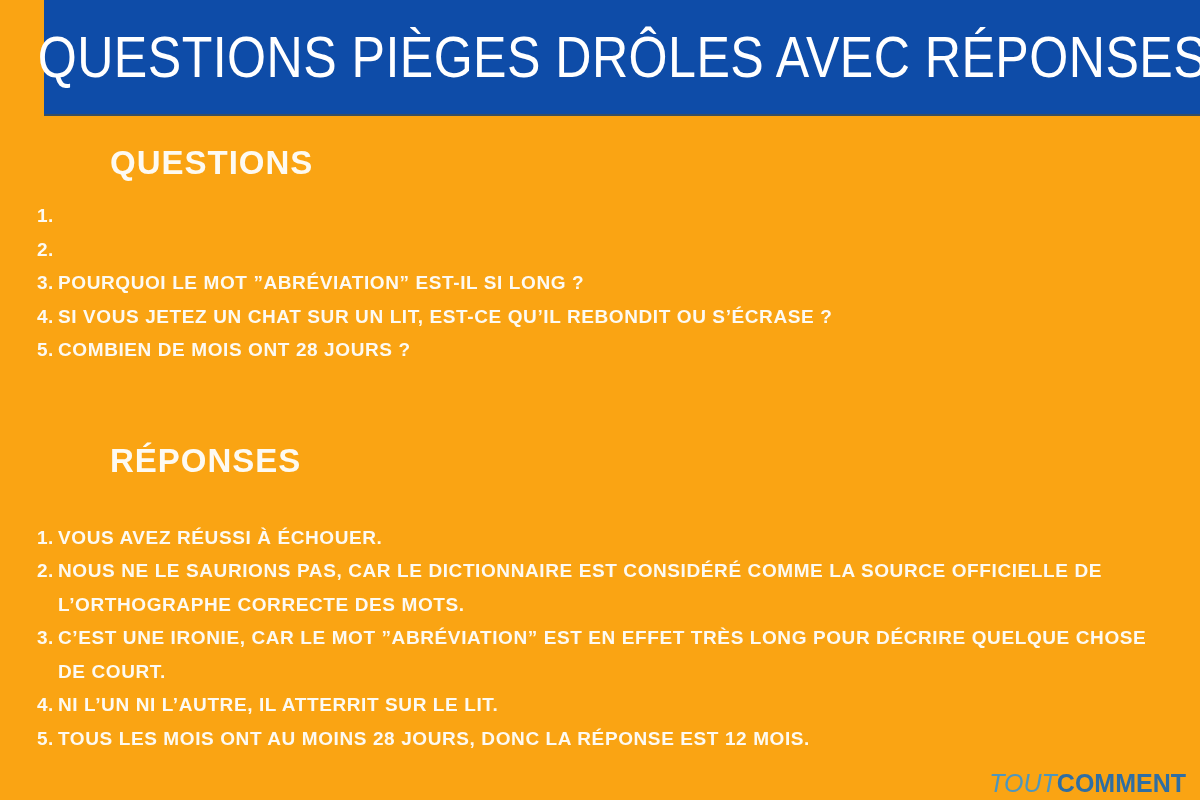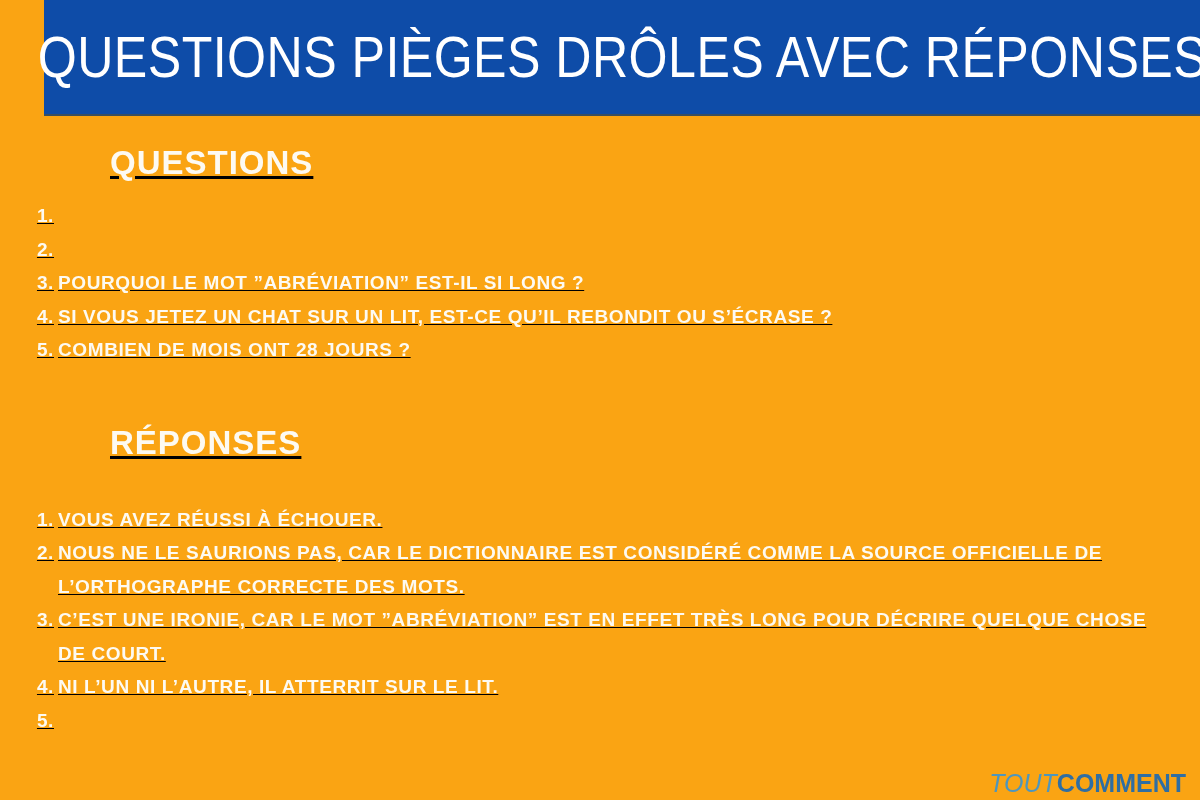--- a/index.html
+++ b/index.html
@@ -33,21 +33,20 @@
     color: #FFFFFF;
     font-size: 57px;
     font-weight: 400;
     letter-spacing: 0.5px;
     white-space: nowrap;
     transform: scaleX(0.88);
     transform-origin: center;
   }
   .content {
     padding: 28px 22px 0 33px;
-    text-decoration: underline;
   }
   .section-heading {
     margin: 0 0 0 77px;
     color: #FDFAF2;
     font-size: 33px;
     line-height: 38px;
     font-weight: 700;
     letter-spacing: 1px;
   }
   .list {
@@ -66,21 +65,21 @@
   }
   .list .num {
     flex: none;
     min-width: 21px;
     text-align: right;
   }
   .list .txt {
     padding-left: 4px;
   }
   .sec-answers {
-    margin-top: 57px;
+    margin-top: 75px;
   }
   .sec-answers .list {
     margin-top: 41px;
   }
   .logo {
     position: absolute;
     right: 14px;
     bottom: 4px;
     font-size: 25px;
     white-space: nowrap;
@@ -145,20 +144,21 @@
           <li>
             <span class="num">3.</span>
             <span class="txt">C’EST UNE IRONIE, CAR LE MOT ”ABRÉVIATION” EST EN EFFET TRÈS LONG POUR DÉCRIRE QUELQUE CHOSE DE COURT.</span>
           </li>
           <li>
             <span class="num">4.</span>
             <span class="txt">NI L’UN NI L’AUTRE, IL ATTERRIT SUR LE LIT.</span>
           </li>
           <li>
             <span class="num">5.</span>
+            <span class="txt">TOUS LES MOIS ONT AU MOINS 28 JOURS, DONC LA RÉPONSE EST 12 MOIS.</span>
           </li>
         </ol>
     </section>
 
   </main>
 
   <div class="logo"><span class="logo-tout">TOUT</span><span class="logo-comment">COMMENT</span></div>
 
 </div>
 

